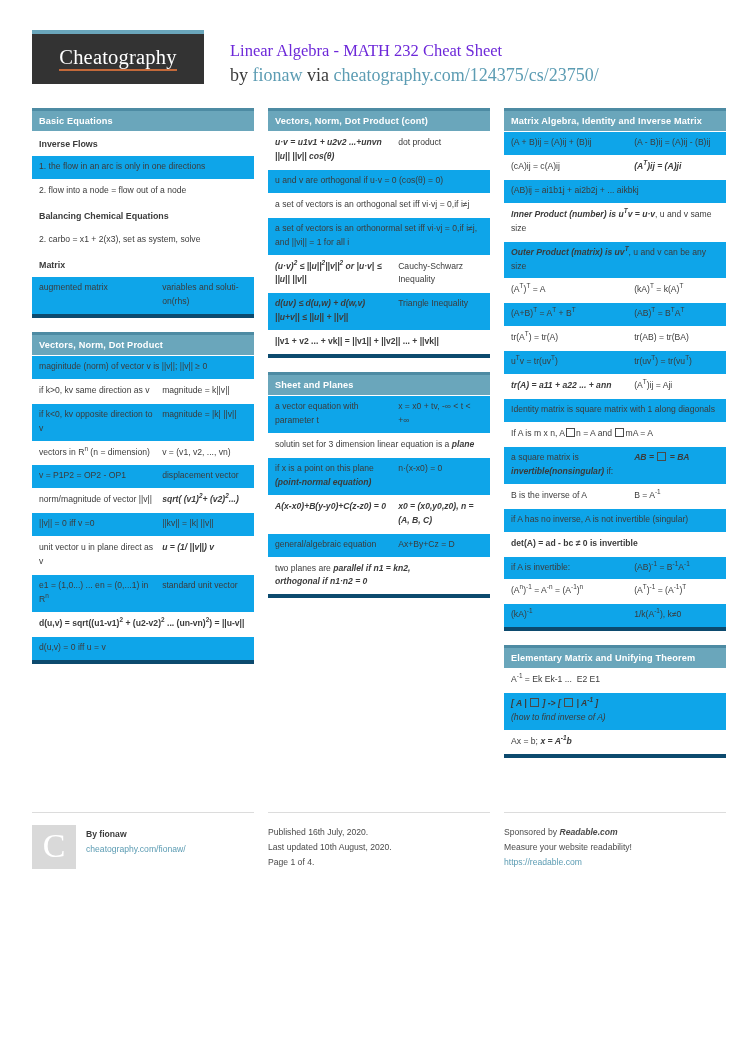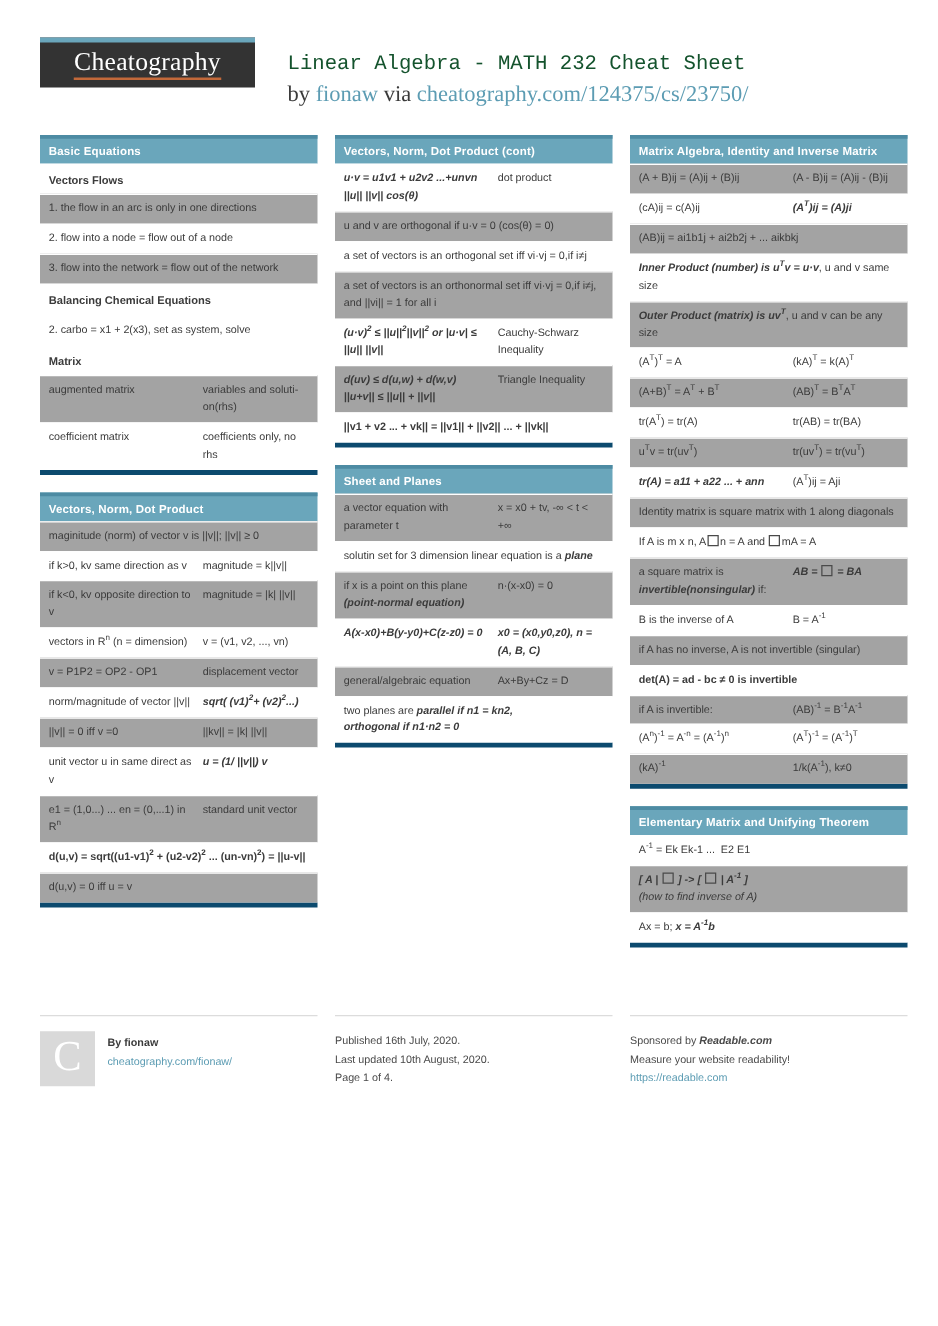--- a/index.html
+++ b/index.html
@@ -25,21 +25,21 @@
 
   
   .header {
     display: flex;
     align-items: flex-start;
     height: 62px;
     margin-bottom: 16px;
   }
   .logo-box {
     width: 172px;
-    height: 40px;
+    height: 54px;
     background: #333333;
     border-top: 4px solid #6aa6bb;
     box-sizing: border-box;
     display: flex;
     align-items: center;
     justify-content: center;
     flex: none;
   }
   .logo-text {
     font-family: "Liberation Serif", serif;
@@ -48,23 +48,23 @@
     letter-spacing: .2px;
     border-bottom: 2px solid #c3693a;
     padding-bottom: 1px;
     line-height: 1.05;
   }
   .header-titles {
     margin-left: 26px;
     padding-top: 11px;
   }
   .sheet-title {
-    font-family: Liberation Mono, monospace;
+    font-family: Liberation Serif, serif;
     font-size: 16.5px;
-    color: #14532d;
+    color: #6d28d9;
     line-height: 1.25;
     font-weight: normal;
     margin: 0 0 2px 0;
   }
   .sheet-byline {
     font-family: "Liberation Serif", serif;
     font-size: 18px;
     color: #3b3b3b;
     line-height: 1.3;
   }
@@ -102,21 +102,21 @@
     min-height: 19px;
   }
   .row {
     display: flex;
     font-size: 8.6px;
     line-height: 1.62;
     padding: 4px 7px 5px 7px;
     box-sizing: border-box;
     border-top: 1px solid #ffffff;
   }
-  .row.alt { background: #a3a3a3; }
+  .row.alt { background: #0ea5e9; }
   .row.plain { background: #ffffff; }
   .cell-a { flex: 1 1 58%; padding-right: 6px; }
   .cell-b { flex: 1 1 42%; }
   .full { display: block; }
   .row.sub {
     font-weight: bold;
     font-size: 8.9px;
     background: #ffffff;
     padding-top: 5px;
     padding-bottom: 4px;
@@ -184,48 +184,41 @@
     </div>
   </div>
 
   <div class="columns">
 
     <div class="col">
 
       <div class="card">
         <div class="card-header">Basic Equations</div>
         <div class="row sub">
-            <span class="full">Vectors Flows</span>
+            <span class="full">Inverse Flows</span>
           </div>
         <div class="row alt">
             <span class="full">1. the flow in an arc is only in one directions</span>
           </div>
         <div class="row plain">
             <span class="full">2. flow into a node = flow out of a node</span>
-          </div>
-        <div class="row alt">
-            <span class="full">3. flow into the network = flow out of the network</span>
           </div>
         <div class="row sub">
             <span class="full">Balancing Chemical Equations</span>
           </div>
         <div class="row plain">
             <span class="full">2. carbo = x1 + 2(x3), set as system, solve</span>
           </div>
         <div class="row sub">
             <span class="full">Matrix</span>
           </div>
         <div class="row alt">
           <span class="cell-a">augmented matrix</span>
           <span class="cell-b">variables and soluti-on(rhs)</span>
         </div>
-        <div class="row plain">
-          <span class="cell-a">coefficient matrix</span>
-          <span class="cell-b">coefficients only, no rhs</span>
-        </div>
       </div>
 
       <div class="card">
         <div class="card-header">Vectors, Norm, Dot Product</div>
         <div class="row alt">
             <span class="full">maginitude (norm) of vector v is ||v||; ||v|| ≥ 0</span>
           </div>
         <div class="row plain">
           <span class="cell-a">if k&gt;0, kv same direction as v</span>
           <span class="cell-b">magnitude = k||v||</span>
@@ -244,21 +237,21 @@
         </div>
         <div class="row plain">
           <span class="cell-a">norm/magnitude of vector ||v||</span>
           <span class="cell-b b">sqrt( (v1)<sup>2</sup>+ (v2)<sup>2</sup>...)</span>
         </div>
         <div class="row alt">
           <span class="cell-a">||v|| = 0 iff v =0</span>
           <span class="cell-b">||kv|| = |k| ||v||</span>
         </div>
         <div class="row plain">
-          <span class="cell-a">unit vector u in same direct as v</span>
+          <span class="cell-a">unit vector u in plane direct as v</span>
           <span class="cell-b b">u = (1/ ||v||) v</span>
         </div>
         <div class="row alt">
           <span class="cell-a">e1 = (1,0...) ... en = (0,...1) in R<sup>n</sup></span>
           <span class="cell-b">standard unit vector</span>
         </div>
         <div class="row plain bold-all">
           <span class="full">d(u,v) = sqrt((u1-v1)<sup>2</sup> + (u2-v2)<sup>2</sup> ... (un-vn)<sup>2</sup>) = ||u-v||</span>
         </div>
         <div class="row alt">

